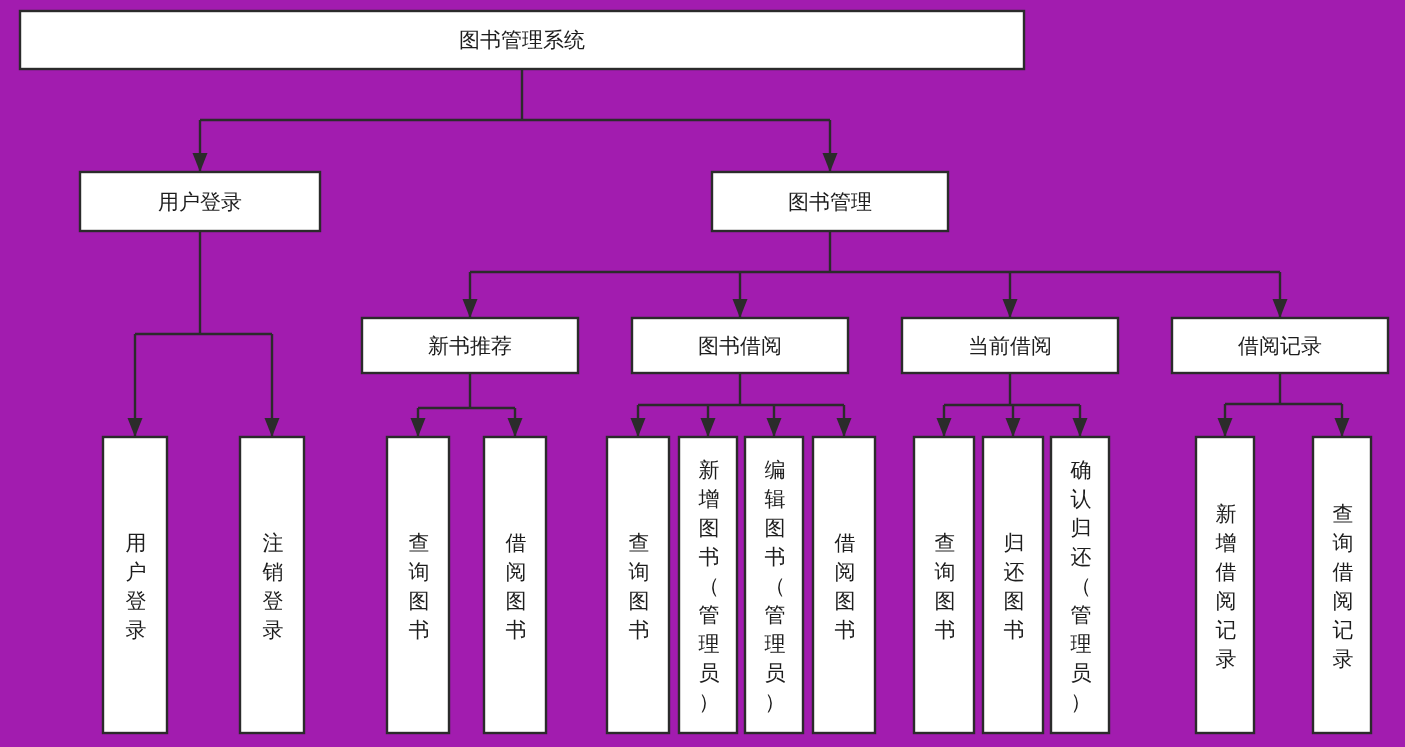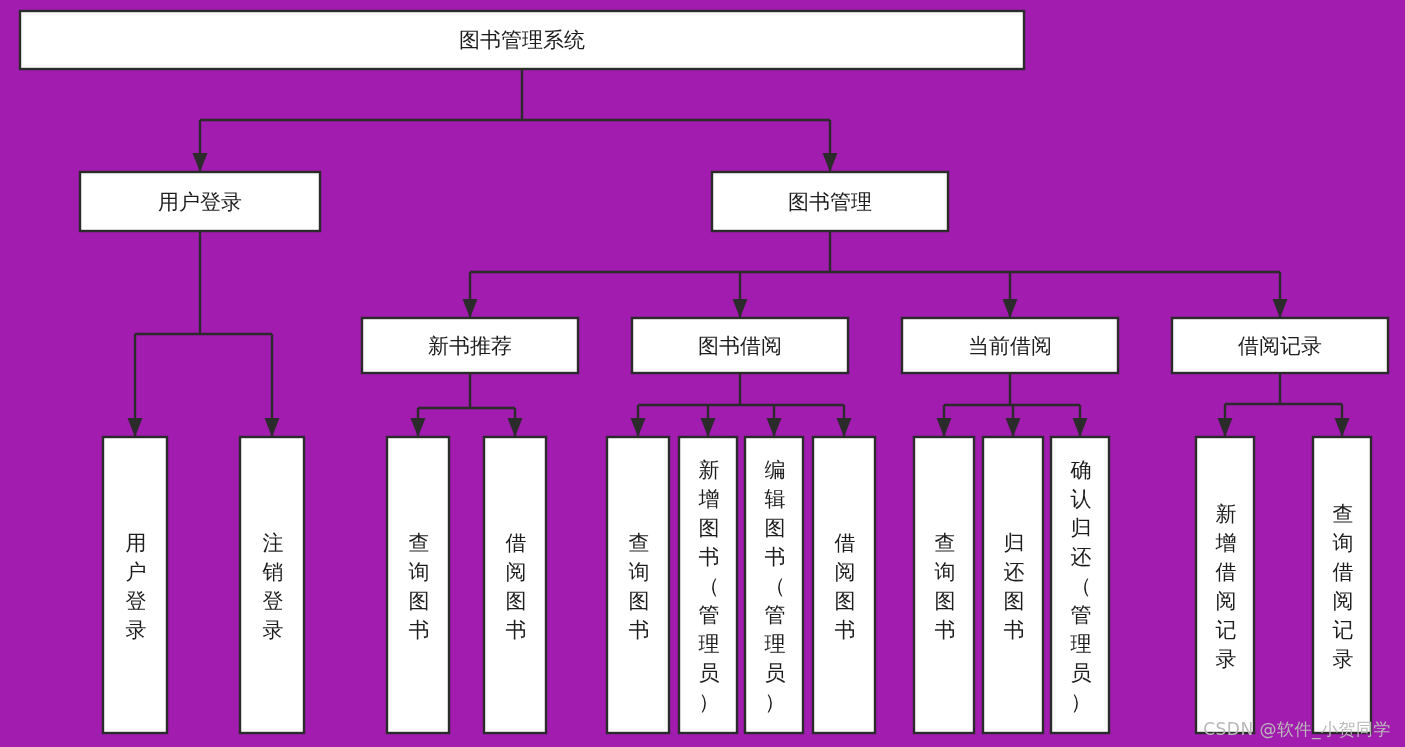--- a/index.html
+++ b/index.html
@@ -202,15 +202,14 @@
           <rect x="1196" y="437" width="58" height="296" class="node-rect"></rect>
           <text x="1226" class="node-label-v"><tspan x="1226" y="520.62">新</tspan><tspan x="1226" y="549.62">增</tspan><tspan x="1226" y="578.62">借</tspan><tspan x="1226" y="607.62">阅</tspan><tspan x="1226" y="636.62">记</tspan><tspan x="1226" y="665.62">录</tspan></text>
         </g>
         <g>
           <rect x="1313" y="437" width="58" height="296" class="node-rect"></rect>
           <text x="1343" class="node-label-v"><tspan x="1343" y="520.62">查</tspan><tspan x="1343" y="549.62">询</tspan><tspan x="1343" y="578.62">借</tspan><tspan x="1343" y="607.62">阅</tspan><tspan x="1343" y="636.62">记</tspan><tspan x="1343" y="665.62">录</tspan></text>
         </g>
       </g>
   </svg>
 
-  <div class="watermark">CSDN @软件_小贺同学</div>
 
 </div>
 
 </body></html>

